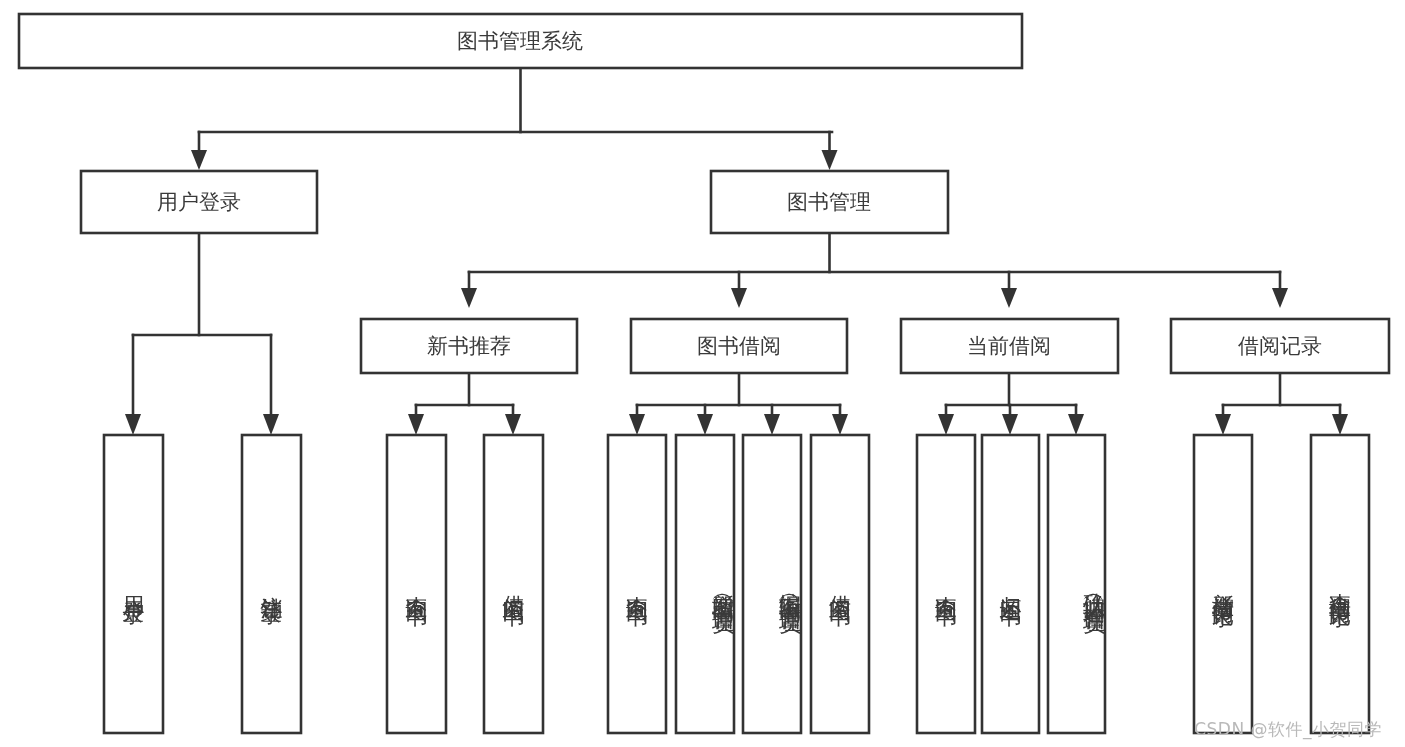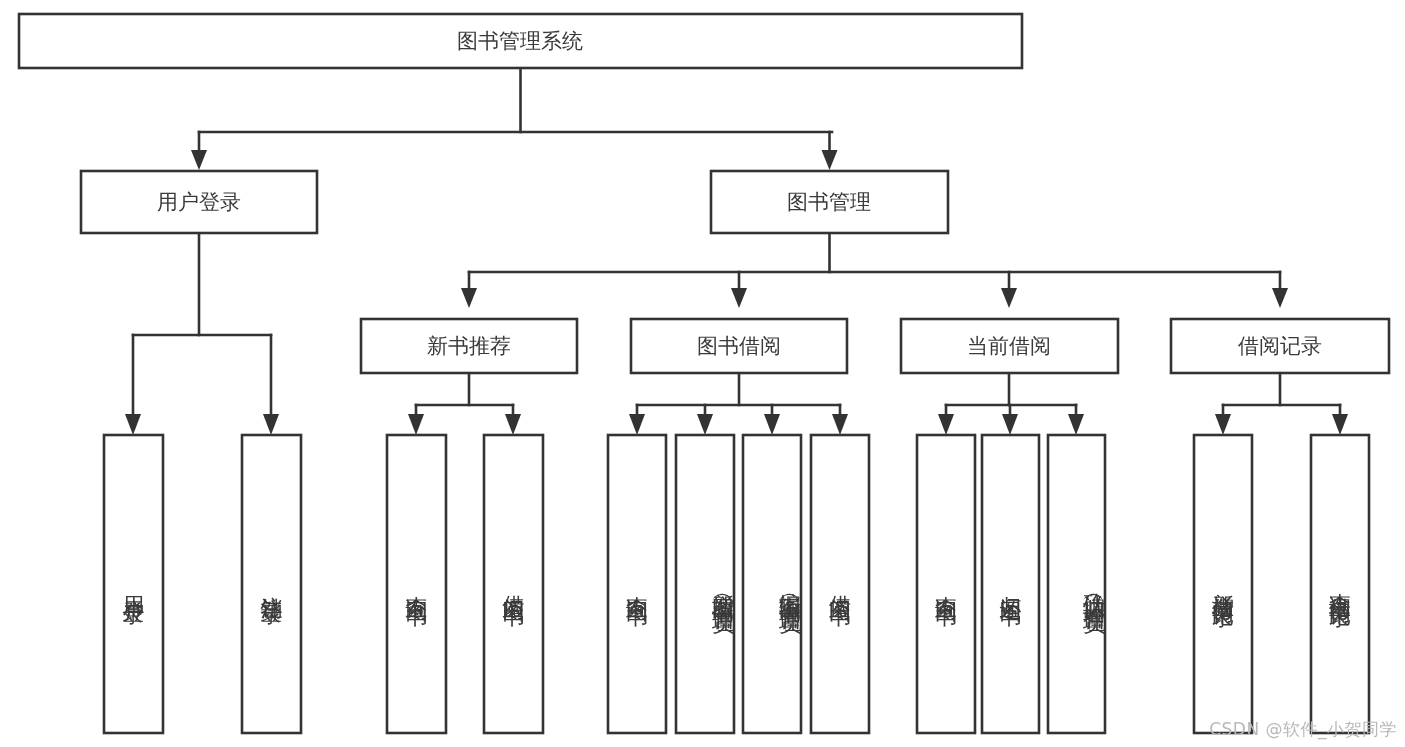--- a/index.html
+++ b/index.html
@@ -57,21 +57,21 @@
     letter-spacing: 3px;
     color: #3a3a3a;
     display: flex;
     align-items: center;
     justify-content: center;
     white-space: nowrap;
     pointer-events: none;
   }
   .watermark {
     position: absolute;
-    right: 8px;
+    right: 23px;
     bottom: 6px;
     font-family: "DejaVu Sans", "Liberation Sans", sans-serif;
     font-size: 17px;
     color: #b9b9b9;
     letter-spacing: 0.5px;
     white-space: nowrap;
   }
 </style>
 </head>
 <body>

